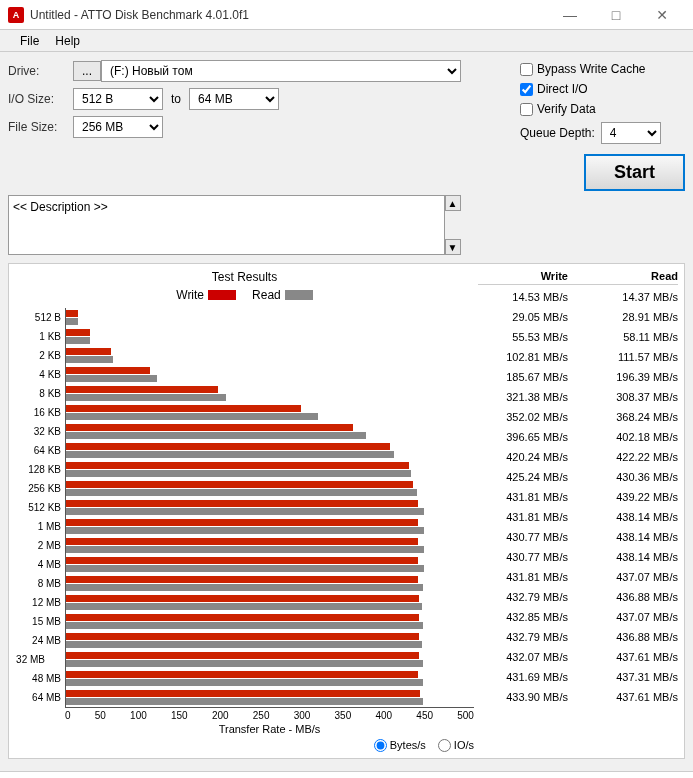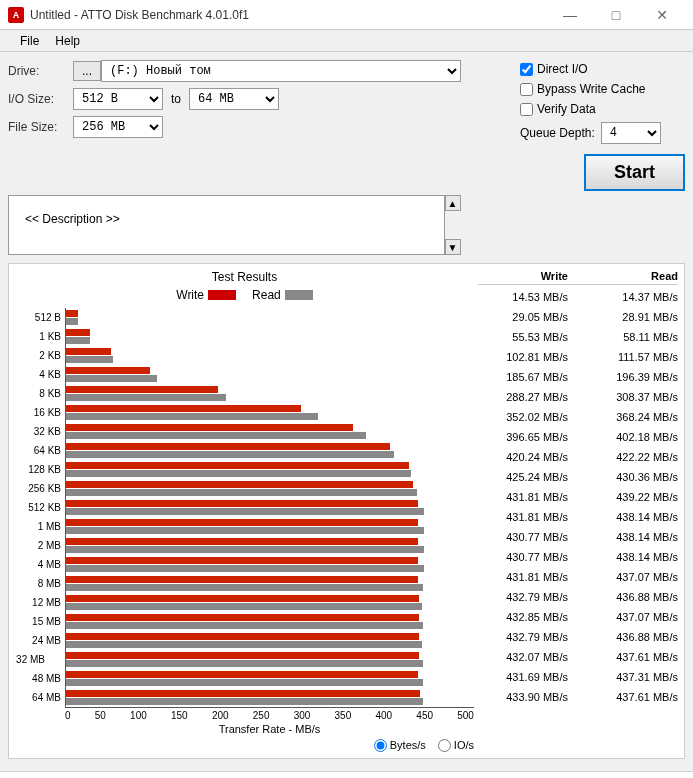--- a/index.html
+++ b/index.html
@@ -33,21 +33,20 @@
     .form-row { display: flex; align-items: center; margin-bottom: 6px; }
     .form-label { width: 65px; font-size: 12px; color: #333; }
     .btn-browse { padding: 2px 6px; border: 1px solid #999; background: #e8e8e8; cursor: pointer; font-size: 12px; min-width: 28px; }
     
     select, .select-like {
       border: 1px solid #999;
       background: white;
       padding: 2px 4px;
       font-size: 12px;
       cursor: pointer;
-      font-family: Liberation Mono, monospace;
     }
     
     .drive-select { width: 360px; }
     .io-select { width: 90px; }
     .file-select { width: 90px; }
     .queue-select { width: 60px; }
     .checkbox-row { display: flex; align-items: center; gap: 4px; margin-bottom: 6px; }
     .checkbox-row input[type=checkbox] { margin: 0; }
     
     .queue-row { display: flex; align-items: center; gap: 6px; margin-bottom: 6px; }
@@ -62,21 +61,21 @@
       color: #000;
       margin-top: 4px;
       float: right;
     }
     
     .description-area {
       border: 1px solid #999;
       background: white;
       height: 60px;
       width: 450px;
-      padding: 16px;
+      padding: 4px;
       font-size: 12px;
       position: relative;
       overflow: hidden;
       margin-top: 4px;
     }
     .scrollbar-v {
       position: absolute;
       right: 0;
       top: 0;
       width: 16px;
@@ -181,26 +180,26 @@
       <div class="form-row">
         <span class="form-label">File Size:</span>
         <select class="file-select">
           <option>256 MB</option>
         </select>
       </div>
     </div>
 
     <div class="right-forms">
       <div class="checkbox-row">
+        <input type="checkbox" id="bypassCache" style="">
+        <label for="bypassCache">Bypass Write Cache</label>
+      </div>
+      <div class="checkbox-row">
         <input type="checkbox" id="directIO" checked="" style="">
         <label for="directIO">Direct I/O</label>
-      </div>
-      <div class="checkbox-row">
-        <input type="checkbox" id="bypassCache" style="">
-        <label for="bypassCache">Bypass Write Cache</label>
       </div>
       <div class="checkbox-row">
         <input type="checkbox" id="verifyData" style="">
         <label for="verifyData">Verify Data</label>
       </div>
       <div class="queue-row">
         <span>Queue Depth:</span>
         <select class="queue-select">
           <option>4</option>
         </select>
@@ -397,21 +396,21 @@
           </div>
           <div class="data-row">
             <div class="data-cell">102.81 MB/s</div>
             <div class="data-cell">111.57 MB/s</div>
           </div>
           <div class="data-row">
             <div class="data-cell">185.67 MB/s</div>
             <div class="data-cell">196.39 MB/s</div>
           </div>
           <div class="data-row">
-            <div class="data-cell">288.27 MB/s</div>
+            <div class="data-cell">321.38 MB/s</div>
             <div class="data-cell">308.37 MB/s</div>
           </div>
           <div class="data-row">
             <div class="data-cell">352.02 MB/s</div>
             <div class="data-cell">368.24 MB/s</div>
           </div>
           <div class="data-row">
             <div class="data-cell">396.65 MB/s</div>
             <div class="data-cell">402.18 MB/s</div>
           </div>

